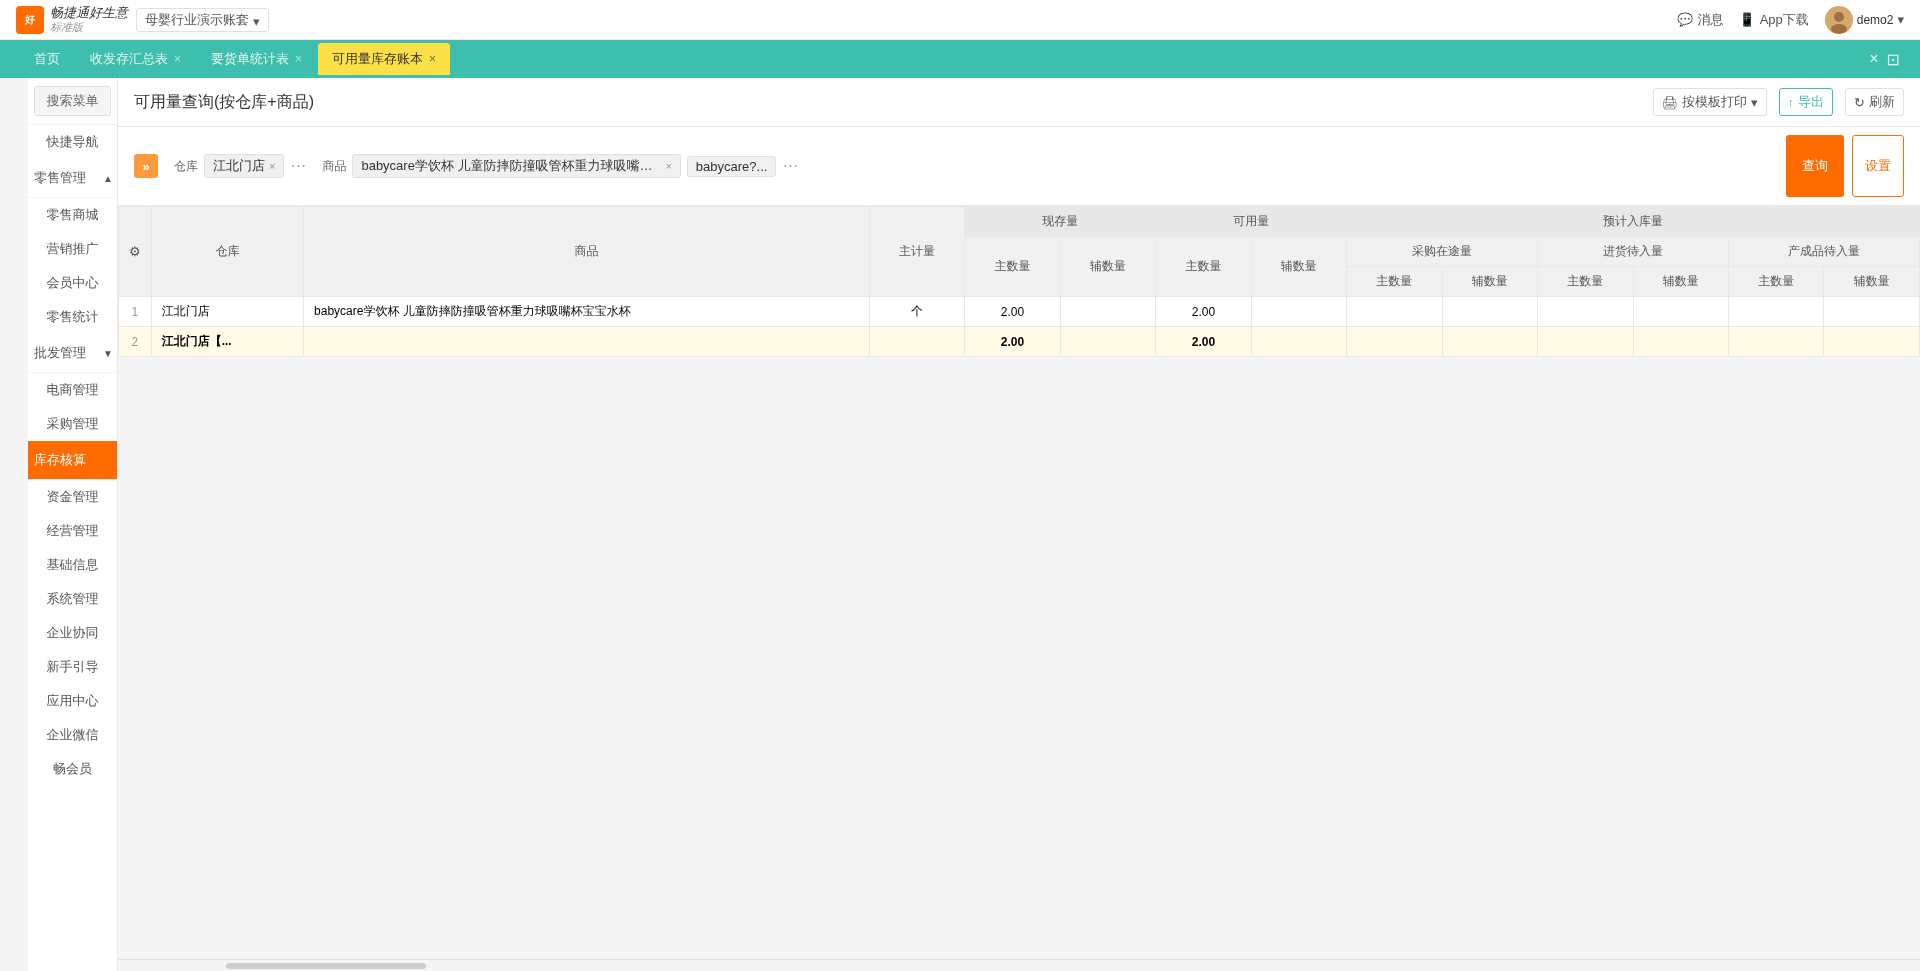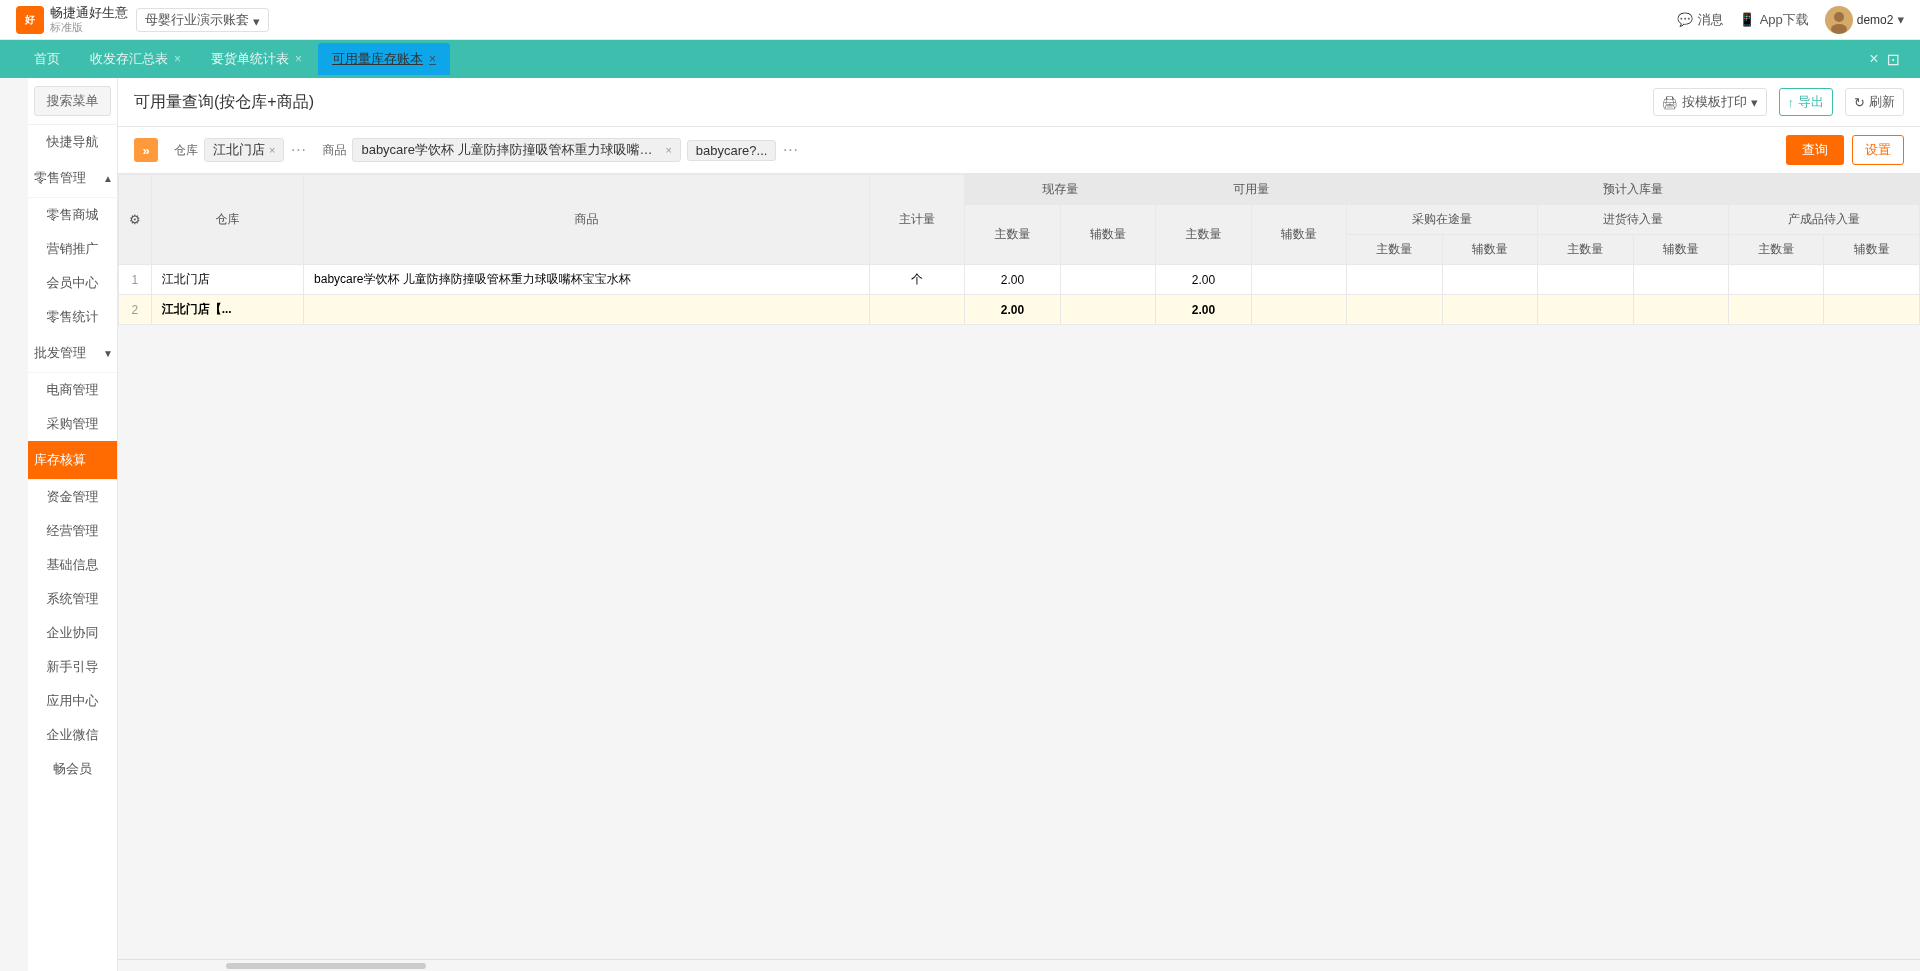--- a/index.html
+++ b/index.html
@@ -11,21 +11,21 @@
       background: #fff;
       display: flex;
       align-items: center;
       justify-content: space-between;
       padding: 0 16px;
       border-bottom: 1px solid #e8e8e8;
     }
     .top-bar-left { display: flex; align-items: center; gap: 8px; }
     .logo-area { display: flex; align-items: center; gap: 6px; }
     .logo-icon { width: 28px; height: 28px; background: #ff6b00; border-radius: 4px; display: flex; align-items: center; justify-content: center; color: #fff; font-size: 10px; font-weight: bold; }
-    .logo-text { color: #333; font-size: 12px; line-height: 1.2; }
+    .logo-text { color: #333; font-size: 12px; line-height: 1.2; font-style: italic; }
     .logo-text .sub { color: #999; font-size: 11px; }
     .industry-select { display: flex; align-items: flex-end; gap: 4px; background: #fff; border: 1px solid #e0e0e0; border-radius: 3px; padding: 2px 8px; cursor: pointer; color: #555; font-size: 12px; min-width: 120px; }
     .top-bar-right { display: flex; align-items: center; gap: 16px; }
     .top-bar-btn { display: flex; align-items: center; gap: 4px; cursor: pointer; color: #555; font-size: 12px; }
     .avatar { width: 28px; height: 28px; border-radius: 50%; background: #e0c8a0; display: flex; align-items: center; justify-content: center; overflow: hidden; }
     .user-name { color: #333; font-size: 12px; cursor: pointer; }
 
     
     .tab-bar {
       height: 38px;
@@ -40,21 +40,21 @@
       padding: 0 14px;
       display: flex;
       align-items: center;
       gap: 6px;
       cursor: pointer;
       border-radius: 3px 3px 0 0;
       color: rgba(255,255,255,0.85);
       font-size: 13px;
       white-space: nowrap;
     }
-    .tab-item.active { background: #0ea5e9; color: #333; text-decoration: underline; }
+    .tab-item.active { background: #fde047; color: #333; }
     .tab-close { font-size: 12px; color: inherit; cursor: pointer; opacity: 0.7; }
     .tab-bar-spacer { flex: 1; }
     .tab-bar-controls { display: flex; align-items: center; gap: 8px; color: #fff; }
     .tab-bar-controls span { cursor: pointer; font-size: 16px; opacity: 0.8; }
 
     
     .main-layout { display: flex; flex: 1; overflow: hidden; margin-left: 28px; }
 
     
     .sidebar {
@@ -118,21 +118,21 @@
     .filter-tag {
       display: flex; align-items: center; gap: 4px;
       background: #f0f0f0; border: 1px solid #e0e0e0;
       border-radius: 3px; padding: 2px 8px;
       font-size: 12px; color: #333;
     }
     .filter-tag .remove { cursor: pointer; color: #999; font-size: 11px; }
     .filter-more { color: #999; cursor: pointer; font-size: 16px; }
     .filter-actions { margin-left: auto; display: flex; gap: 8px; }
     .btn-query { background: #ff6b00; color: #fff; border: none; border-radius: 3px; padding: 5px 16px; cursor: pointer; font-size: 13px; }
-    .btn-setting { background: #fff; color: #ff6b00; border: 1px solid #ff6b00; border-radius: 3px; padding: 5px 12px; cursor: pointer; font-size: 13px; }
+    .btn-setting { background: #fff; color: #ff6b00; border: 1px solid #ff6b00; border-radius: 3px; padding: 21px 12px; cursor: pointer; font-size: 13px; }
     .data-table { width: 100%; border-collapse: collapse; background: #fff; border: 1px solid #e8e8e8; }
     .data-table th, .data-table td { border: 1px solid #e8e8e8; padding: 6px 10px; text-align: center; font-size: 12px; white-space: nowrap; }
     .data-table thead th { background: #f0f0f0; color: #555; font-weight: 500; }
     .data-table thead .th-group { background: #e8e8e8; font-weight: 500; }
     .data-table tbody tr:nth-child(2) { background: #fffbe6; }
     .data-table td.text-left { text-align: left; }
     .data-table td.bold { font-weight: bold; }
     .settings-col { width: 30px; }
     .row-num { color: #999; }
 

